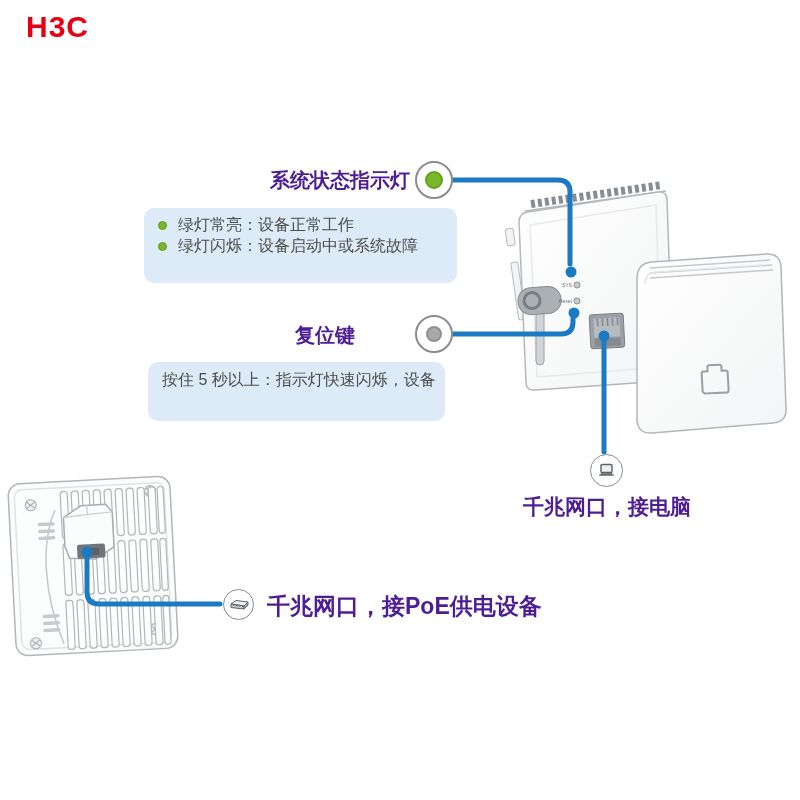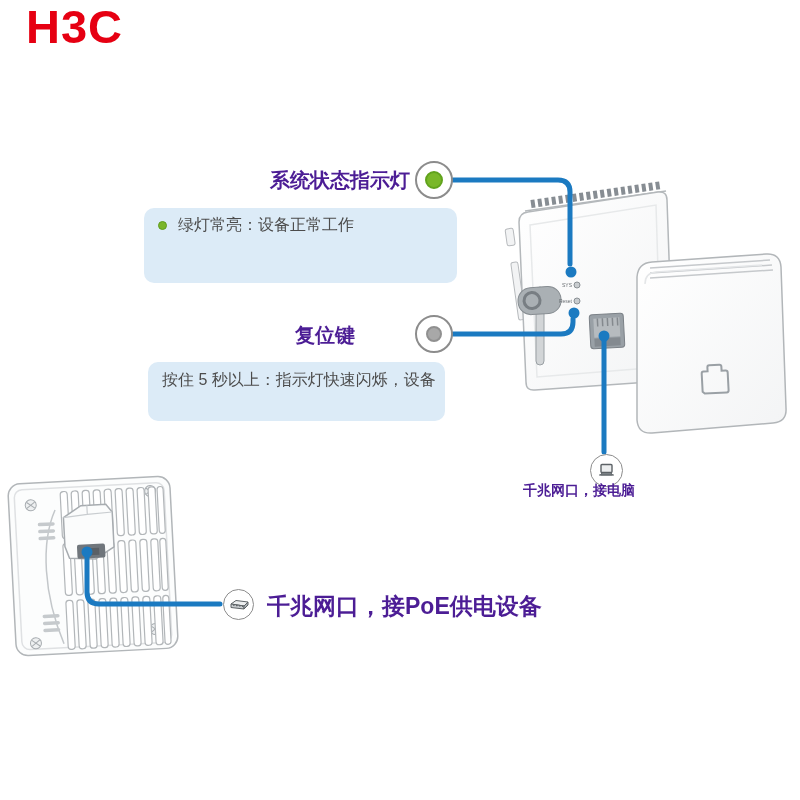--- a/index.html
+++ b/index.html
@@ -5,26 +5,26 @@
   html,body{margin:0;padding:0;}
   body{
     width:800px;height:800px;position:relative;background:#ffffff;
     font-family:"Liberation Sans","DejaVu Sans",sans-serif;
     overflow:hidden;color:#3e3e3e;
   }
   .abs{position:absolute;}
   #scene{position:absolute;left:0;top:0;z-index:1;}
   .overlay{z-index:2;}
   
-  .logo{left:26px;top:4px;font-size:47px;font-weight:bold;letter-spacing:1px;line-height:46px;}
+  .logo{left:26px;top:4px;font-size:30px;font-weight:bold;letter-spacing:1px;line-height:46px;}
   
   .callout-label{font-weight:bold;font-size:20px;color:#4c1d95;white-space:nowrap;}
   .lbl-status{left:240px;top:167px;width:170px;text-align:right;}
   .lbl-reset{left:240px;top:322px;width:170px;text-align:center;}
-  .lbl-lanpc{left:523px;top:482px;font-size:14px;}
+  .lbl-lanpc{left:523px;top:493px;font-size:21px;}
   .lbl-lanpoe{left:267px;top:591px;font-size:23px;}
   
   .ring{border-radius:50%;background:#ffffff;border:2px solid #8c8c8c;
         display:flex;align-items:center;justify-content:center;box-sizing:border-box;}
   .ring-status{left:415px;top:161px;width:38px;height:38px;}
   .ring-reset{left:415px;top:315px;width:38px;height:38px;}
   .ring-laptop{left:590px;top:454px;width:33px;height:33px;border-width:1.5px;}
   .ring-poe{left:223px;top:589px;width:31px;height:31px;border-width:1.5px;}
   .dot-green{width:18px;height:18px;border-radius:50%;background:#79b829;border:2px solid #61a31d;box-sizing:border-box;}
   .dot-gray{width:16px;height:16px;border-radius:50%;background:#a8a8a8;border:2px solid #909090;box-sizing:border-box;}
@@ -184,20 +184,24 @@
 <div class="abs overlay callout-label lbl-status">系统状态指示灯</div>
 <div class="abs overlay ring ring-status">
   <span class="dot-green"></span>
 </div>
 
 <div class="abs overlay bluebox legend-box">
   <div class="legend-row">
     <span class="bullet bullet-green"></span>
     <span>绿灯常亮：设备正常工作</span>
   </div>
+  <div class="legend-row">
+    <span class="bullet bullet-green"></span>
+    <span>绿灯闪烁：设备启动中或系统故障</span>
+  </div>
 </div>
 
 <div class="abs overlay callout-label lbl-reset">复位键</div>
 <div class="abs overlay ring ring-reset">
   <span class="dot-gray"></span>
 </div>
 
 <div class="abs overlay bluebox note-box">
   <div>按住 5 秒以上：指示灯快速闪烁，设备</div>
 </div>

